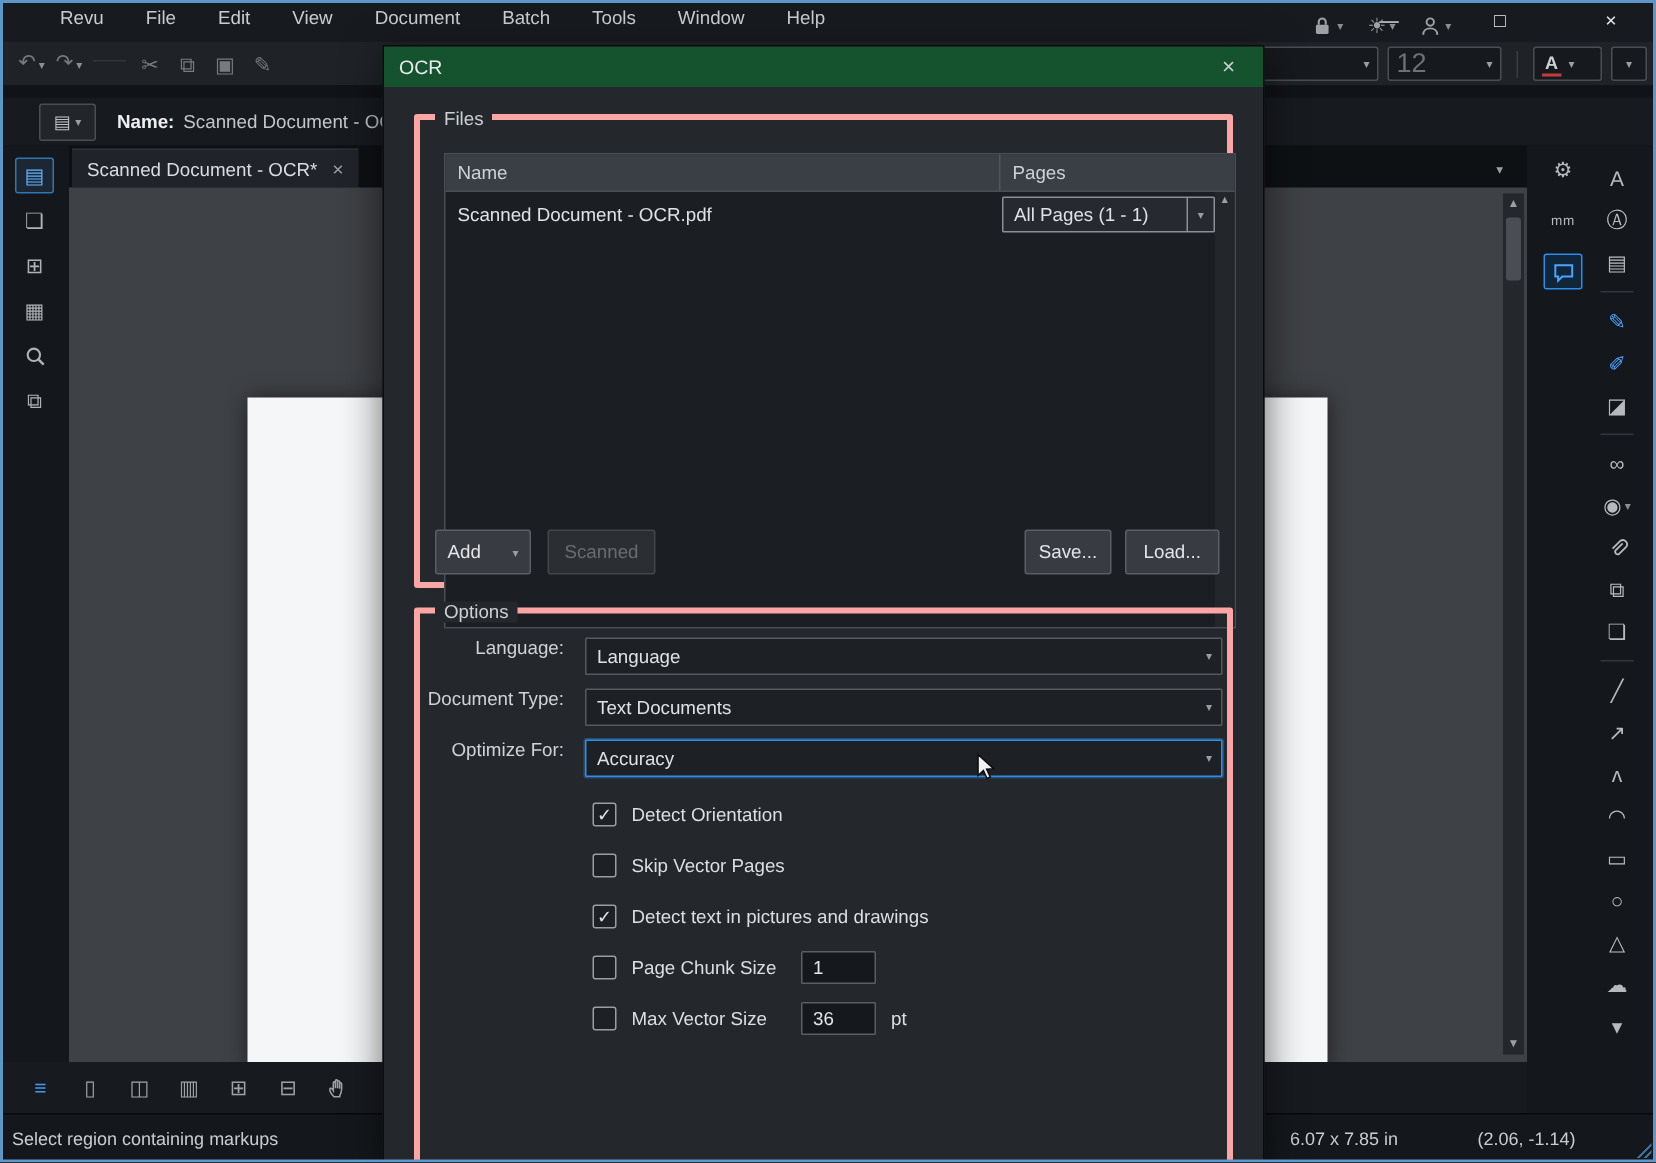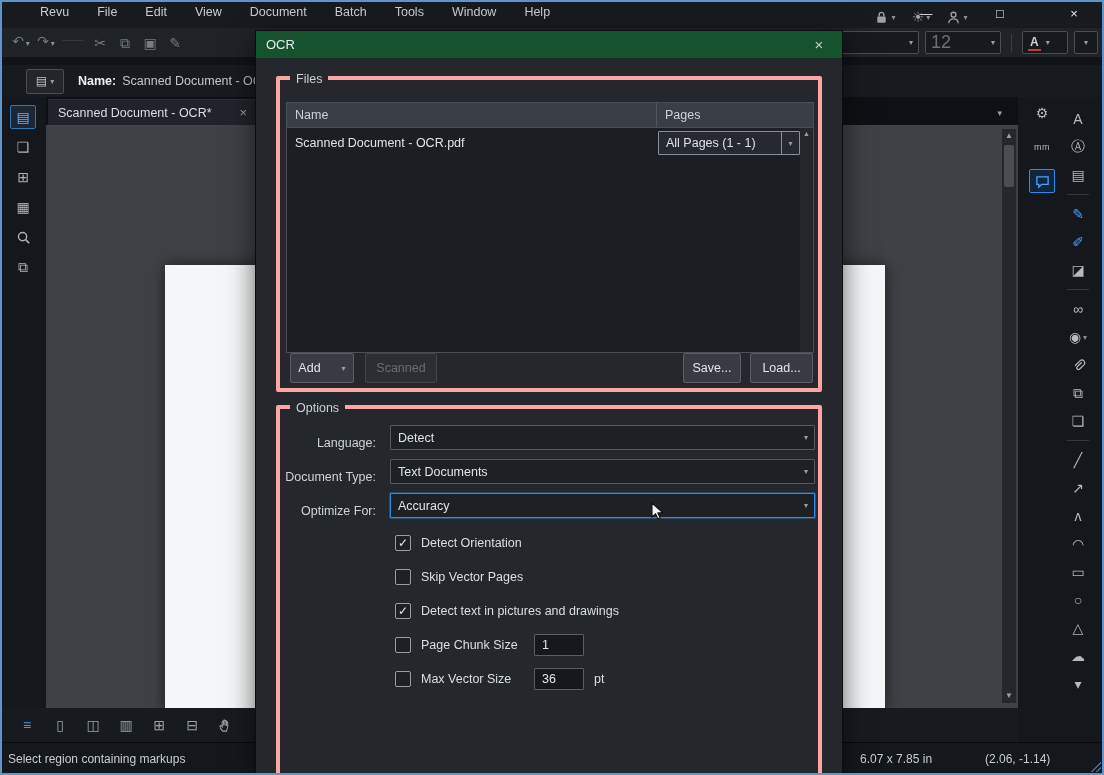--- a/index.html
+++ b/index.html
@@ -30,21 +30,21 @@
   .chev{font-size:8px;color:#9a9ea3}
   
   .subgap{top:57px;height:8px;background:#101317}
   .namebar{top:65px;height:32px;background:#171b20;display:flex;align-items:center}
   .doc-icon-btn{width:38px;height:25px;margin-left:26px;border:1px solid #4a4e54;background:#22262b;border-radius:2px;display:flex;align-items:center;justify-content:center;gap:3px;color:#bdc1c5;font-size:12px}
   .name-label{margin-left:14px;font-weight:bold;font-size:12.5px;color:#eceeef}
   .name-value{margin-left:6px;font-size:12.5px;color:#c3c7ca;white-space:nowrap}
   
   .tabband{top:97px;height:28px;background:#121519}
   .tabstrip{position:absolute;left:46px;top:97px;width:972px;height:28px;background:#0e1114;display:flex;align-items:flex-end}
-  .tab{height:26px;margin-left:2px;background:#20242a;display:flex;align-items:center;padding:0 10px;gap:28px;font-size:12.5px;color:#dadde0;border-top:1px solid #2c3036}
+  .tab{height:26px;margin-left:2px;background:#20242a;display:flex;align-items:center;padding:0 10px;gap:10px;font-size:12.5px;color:#dadde0;border-top:1px solid #2c3036}
   .tab-close{color:#9aa0a5;font-size:13px}
   .tab-overflow{position:absolute;right:16px;bottom:7px;font-size:9px;color:#9aa0a5}
   .left-rail{position:absolute;left:0;top:97px;width:46px;height:611px;background:#14171c;display:flex;flex-direction:column;align-items:center;padding-top:8px;gap:6px}
   .rail-item{width:26px;height:24px;display:flex;align-items:center;justify-content:center;color:#aeb2b6;font-size:14px;border:1px solid transparent;border-radius:2px}
   .rail-item svg{width:15px;height:15px}
   .rail-item.active{background:#1c2733;border-color:#2f76b5;color:#5fb2ff}
   .doc-area{position:absolute;left:46px;top:125px;width:972px;height:583px;background:#3e4145;overflow:hidden}
   .page{position:absolute;left:119px;top:140px;width:720px;height:447px;background:#f5f6f7;box-shadow:0 0 14px rgba(0,0,0,.55)}
   .vscroll{position:absolute;right:2px;top:4px;width:14px;height:574px;background:#24272c;display:flex;flex-direction:column;align-items:center}
   .vs-arrow{font-size:8px;color:#9aa0a5;height:14px;line-height:14px}
@@ -75,21 +75,21 @@
   
   .dialog{position:absolute;left:255px;top:30px;width:588px;height:745px;background:#24282d;border:1px solid #0a0c0e;box-shadow:0 8px 26px rgba(0,0,0,.6);z-index:20;overflow:hidden}
   .dlg-title{height:27px;background:#14532d;display:flex;align-items:center;padding:0 10px}
   .dlg-title-text{font-size:13px;color:#e8eaec}
   .dlg-close{margin-left:auto;width:26px;text-align:center;font-size:15px;color:#c9ccce}
   .dlg-body{position:relative;height:718px;padding:0 20px;overflow:hidden}
   .group{position:relative;border:4px solid #fca5a5;border-radius:2px}
   .files-group{margin-top:18px;height:316px}
   .options-group{margin-top:13px;height:420px}
   .legend{position:absolute;top:-8px;left:10px;background:#24282d;padding:0 6px;font-size:12.5px;color:#ccd0d3}
-  .tbl{position:absolute;left:6px;top:22px;width:528px;height:251px;border:1px solid #4b4f55;background:#1b1f24}
+  .tbl{position:absolute;left:16px;top:22px;width:528px;height:317px;border:1px solid #4b4f55;background:#1b1f24}
   .tbl-head{height:25px;background:#3a3e45;display:flex;border-bottom:1px solid #4b4f55}
   .th{font-size:12.5px;color:#ced2d5;line-height:24px;padding-left:8px}
   .th-name{width:370px;border-right:1px solid #53575d}
   .th-pages{flex:1}
   .tbl-body{position:absolute;left:0;right:13px;top:25px;bottom:0}
   .tbl-row{height:30px;display:flex;align-items:center}
   .td-name{width:370px;padding-left:8px;font-size:12.5px;color:#e0e3e5;white-space:nowrap;overflow:hidden}
   .td-pages{flex:1;display:flex;align-items:center}
   .tbl-scroll{position:absolute;right:0;top:25px;bottom:0;width:13px;background:#23262b;text-align:center}
   .tbl-scroll .up{font-size:7px;color:#9aa0a5;line-height:12px;display:block}
@@ -100,21 +100,21 @@
   .chev-box{width:18px;height:100%;border-left:1px solid #8b9096;display:flex;align-items:center;justify-content:center}
   .select.focused{border:1px solid #2f8fe8;box-shadow:0 0 0 1px rgba(47,143,232,.35)}
   .btn-row{position:absolute;left:10px;right:15px;bottom:10px;height:25px}
   .btn{position:absolute;top:0;height:30px;background:#383c42;border:1px solid #5b5f65;border-radius:2px;font-size:12.5px;color:#e2e4e6;display:flex;align-items:center;justify-content:center;gap:21px}
   .btn.disabled{background:#2b2e33;border-color:#43464b;color:#696d72}
   .add-btn{left:0;width:64px}
   .remove-btn{left:75px;width:72px}
   .save-btn{left:393px;width:58px}
   .load-btn{left:460px;width:63px}
   .opt-rows{padding-top:16px}
-  .opt-row{display:flex;align-items:flex-end;height:25px;margin-bottom:9px}
+  .opt-row{display:flex;align-items:flex-start;height:25px;margin-bottom:9px}
   .opt-label{width:110px;text-align:right;padding-right:14px;font-size:12.5px;color:#cfd3d6}
   .opt-row .select{width:425px}
   .cb-list{margin-left:115px;margin-top:12px}
   .cb-row{display:flex;align-items:center;height:25px;margin-bottom:9px}
   .cb-box{width:16px;height:16px;border:1px solid #9a9ea3;background:#1d2126;border-radius:2px;position:relative;margin-right:10px;flex:none}
   .cb-box.checked::after{content:"✓";position:absolute;left:0;right:0;top:0;text-align:center;line-height:15px;font-size:12px;color:#e3e5e7}
   .cb-label{font-size:12.5px;color:#dcdfe1}
   .cb-label.fixed{width:113px}
   .mini-input{width:50px;height:22px;border:1px solid #5b5f65;background:#15181c;border-radius:1px;line-height:20px;padding-left:7px;font-size:12.5px;color:#e3e5e7}
   .cb-suffix{margin-left:10px;font-size:12.5px;color:#dcdfe1}
@@ -406,21 +406,21 @@
         <div class="btn load-btn">Load...</div>
       </div>
     </div>
 
     <div class="group options-group">
       <span class="legend">Options</span>
       <div class="opt-rows">
         <div class="opt-row">
           <span class="opt-label">Language:</span>
           <div class="select">
-              <span class="sel-val">Detect</span>
+              <span class="sel-val">Language</span>
               <span class="chev">▾</span>
             </div>
         </div>
         <div class="opt-row">
           <span class="opt-label">Document Type:</span>
           <div class="select">
               <span class="sel-val">Text Documents</span>
               <span class="chev">▾</span>
             </div>
         </div>

